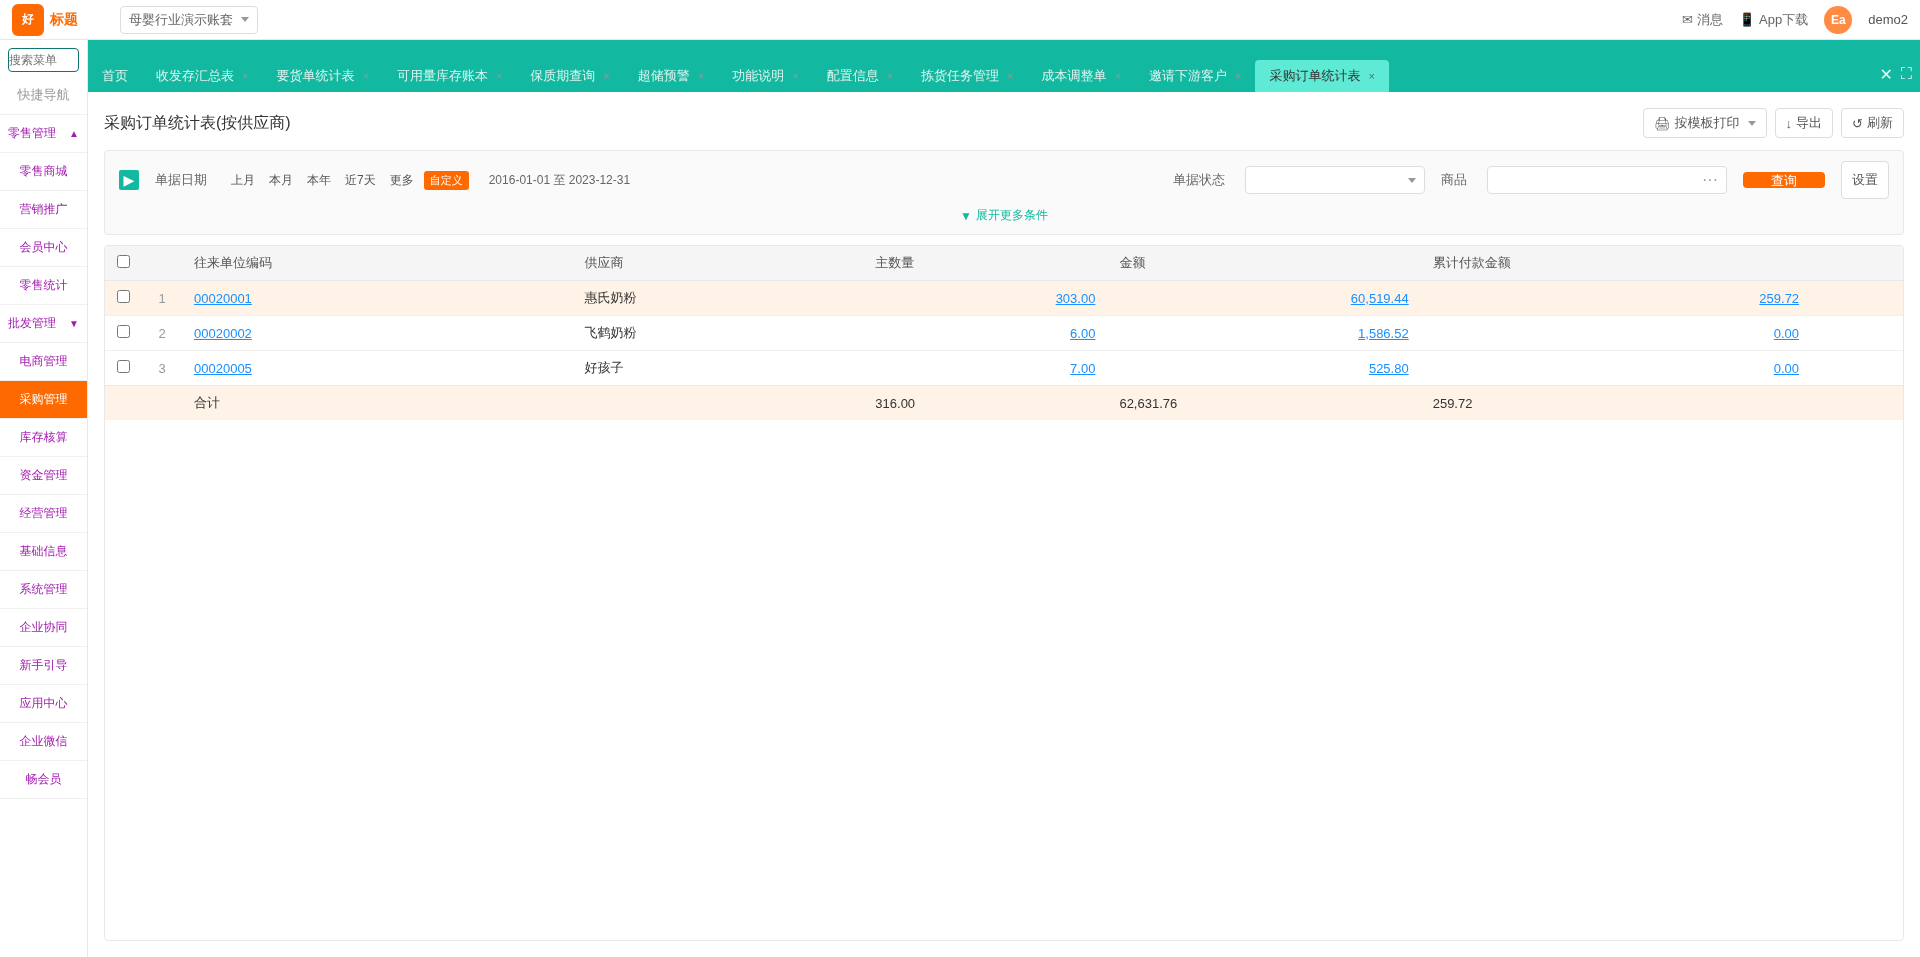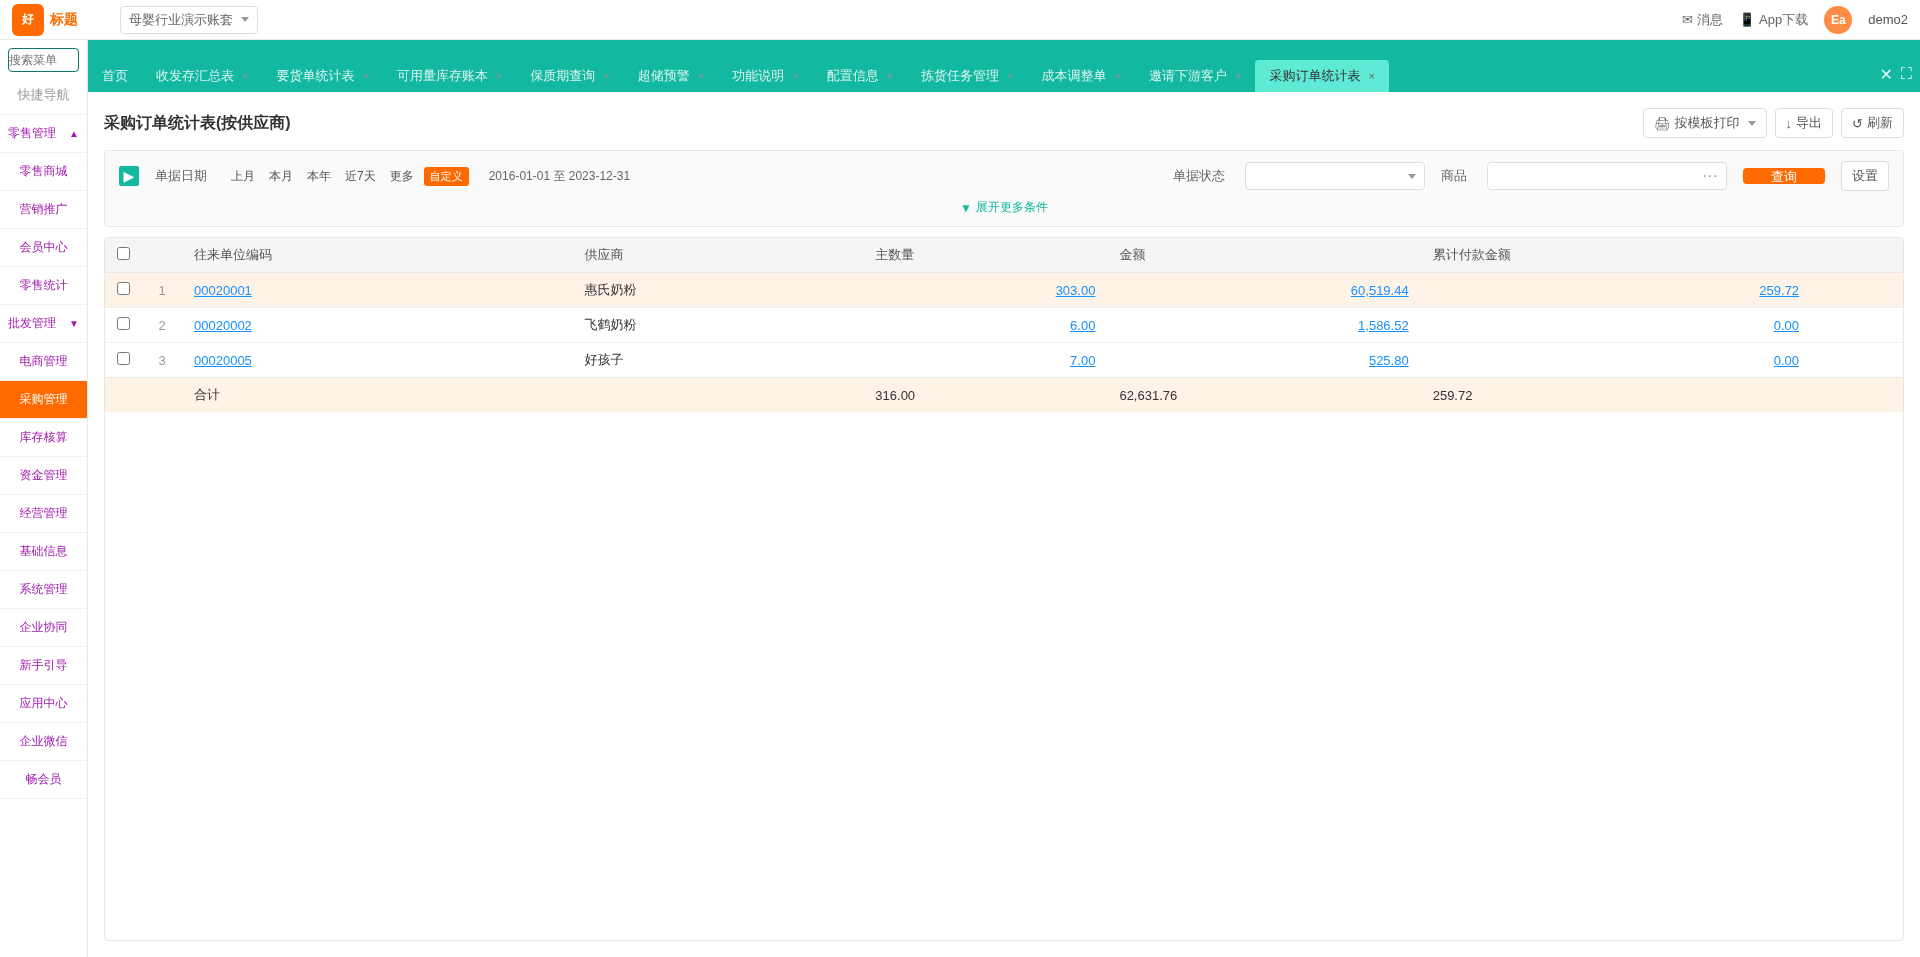--- a/index.html
+++ b/index.html
@@ -31,32 +31,32 @@
     .tab-bar { height: 52px; background: #12b8a0; display: flex; align-items: flex-end; padding: 0 0 0 0; overflow-x: auto; }
     .tab-item { height: 32px; padding: 0 14px; display: flex; align-items: center; gap: 6px; font-size: 13px; color: rgba(255,255,255,0.85); cursor: pointer; white-space: nowrap; border-radius: 4px 4px 0 0; background: transparent; }
     .tab-item.active { background: #5eead4; color: #333; font-weight: 400; }
     .tab-item .tab-close { font-size: 11px; color: #999; margin-left: 2px; cursor: pointer; }
     .tab-item.active .tab-close { color: #666; }
     .tab-bar-actions { margin-left: auto; display: flex; align-items: center; height: 36px; padding: 0 8px; gap: 8px; }
     .tab-action-btn { color: rgba(255,255,255,0.9); cursor: pointer; font-size: 16px; }
 
     
     .page-content { flex: 1; background: #fff; overflow: hidden; display: flex; flex-direction: column; padding: 16px; }
-    .page-title { font-size: 16px; font-weight: 700; color: #333; }
+    .page-title { font-size: 16px; font-weight: 400; color: #333; }
     .date-shortcuts { display: flex; gap: 6px; align-items: center; }
     .date-btn { font-size: 12px; color: #555; cursor: pointer; padding: 2px 4px; }
     .date-range-tag { background: #ff6a00; color: white; font-size: 11px; padding: 2px 6px; border-radius: 3px; cursor: pointer; }
     .date-range-display { font-size: 12px; color: #666; }
     .expand-row { display: flex; justify-content: center; margin-top: 8px; }
     .expand-btn { display: flex; align-items: center; gap: 4px; color: #12b8a0; font-size: 12px; cursor: pointer; }
     .btn-print { height: 30px; border: 1px solid #ddd; border-radius: 4px; padding: 0 10px; display: flex; align-items: center; gap: 4px; font-size: 13px; color: #555; cursor: pointer; background: white; }
     .btn-export { height: 30px; border: 1px solid #ddd; border-radius: 4px; padding: 0 10px; display: flex; align-items: center; gap: 4px; font-size: 13px; color: #555; cursor: pointer; background: white; }
     .btn-refresh { height: 30px; border: 1px solid #ddd; border-radius: 4px; padding: 0 10px; display: flex; align-items: center; gap: 4px; font-size: 13px; color: #555; cursor: pointer; background: white; }
     .btn-query { height: 16px; background: #ff6a00; color: white; border: none; border-radius: 4px; padding: 0 28px; font-size: 13px; cursor: pointer; text-align: center; }
-    .btn-settings { height: 30px; border: 1px solid #ddd; border-radius: 4px; padding: 0 10px; font-size: 13px; color: #555; cursor: pointer; background: white; }
+    .btn-settings { height: 38px; border: 1px solid #ddd; border-radius: 4px; padding: 0 10px; font-size: 13px; color: #555; cursor: pointer; background: white; }
 
     
     .table-container { flex: 1; overflow-y: auto; border: 1px solid #e8e8e8; border-radius: 4px; }
     table { width: 100%; border-collapse: collapse; }
     thead th { background: #f5f5f5; padding: 8px 12px; text-align: left; font-size: 13px; color: #555; font-weight: 500; border-bottom: 1px solid #e8e8e8; white-space: nowrap; }
     tbody tr { border-bottom: 1px solid #f0f0f0; }
     tbody tr.row-highlighted { background: #fff3e8; }
     tbody td { padding: 8px 12px; font-size: 13px; color: #333; }
     tbody td.link { color: #1890ff; text-decoration: underline; cursor: pointer; }
     tbody td.number { text-align: right; }

